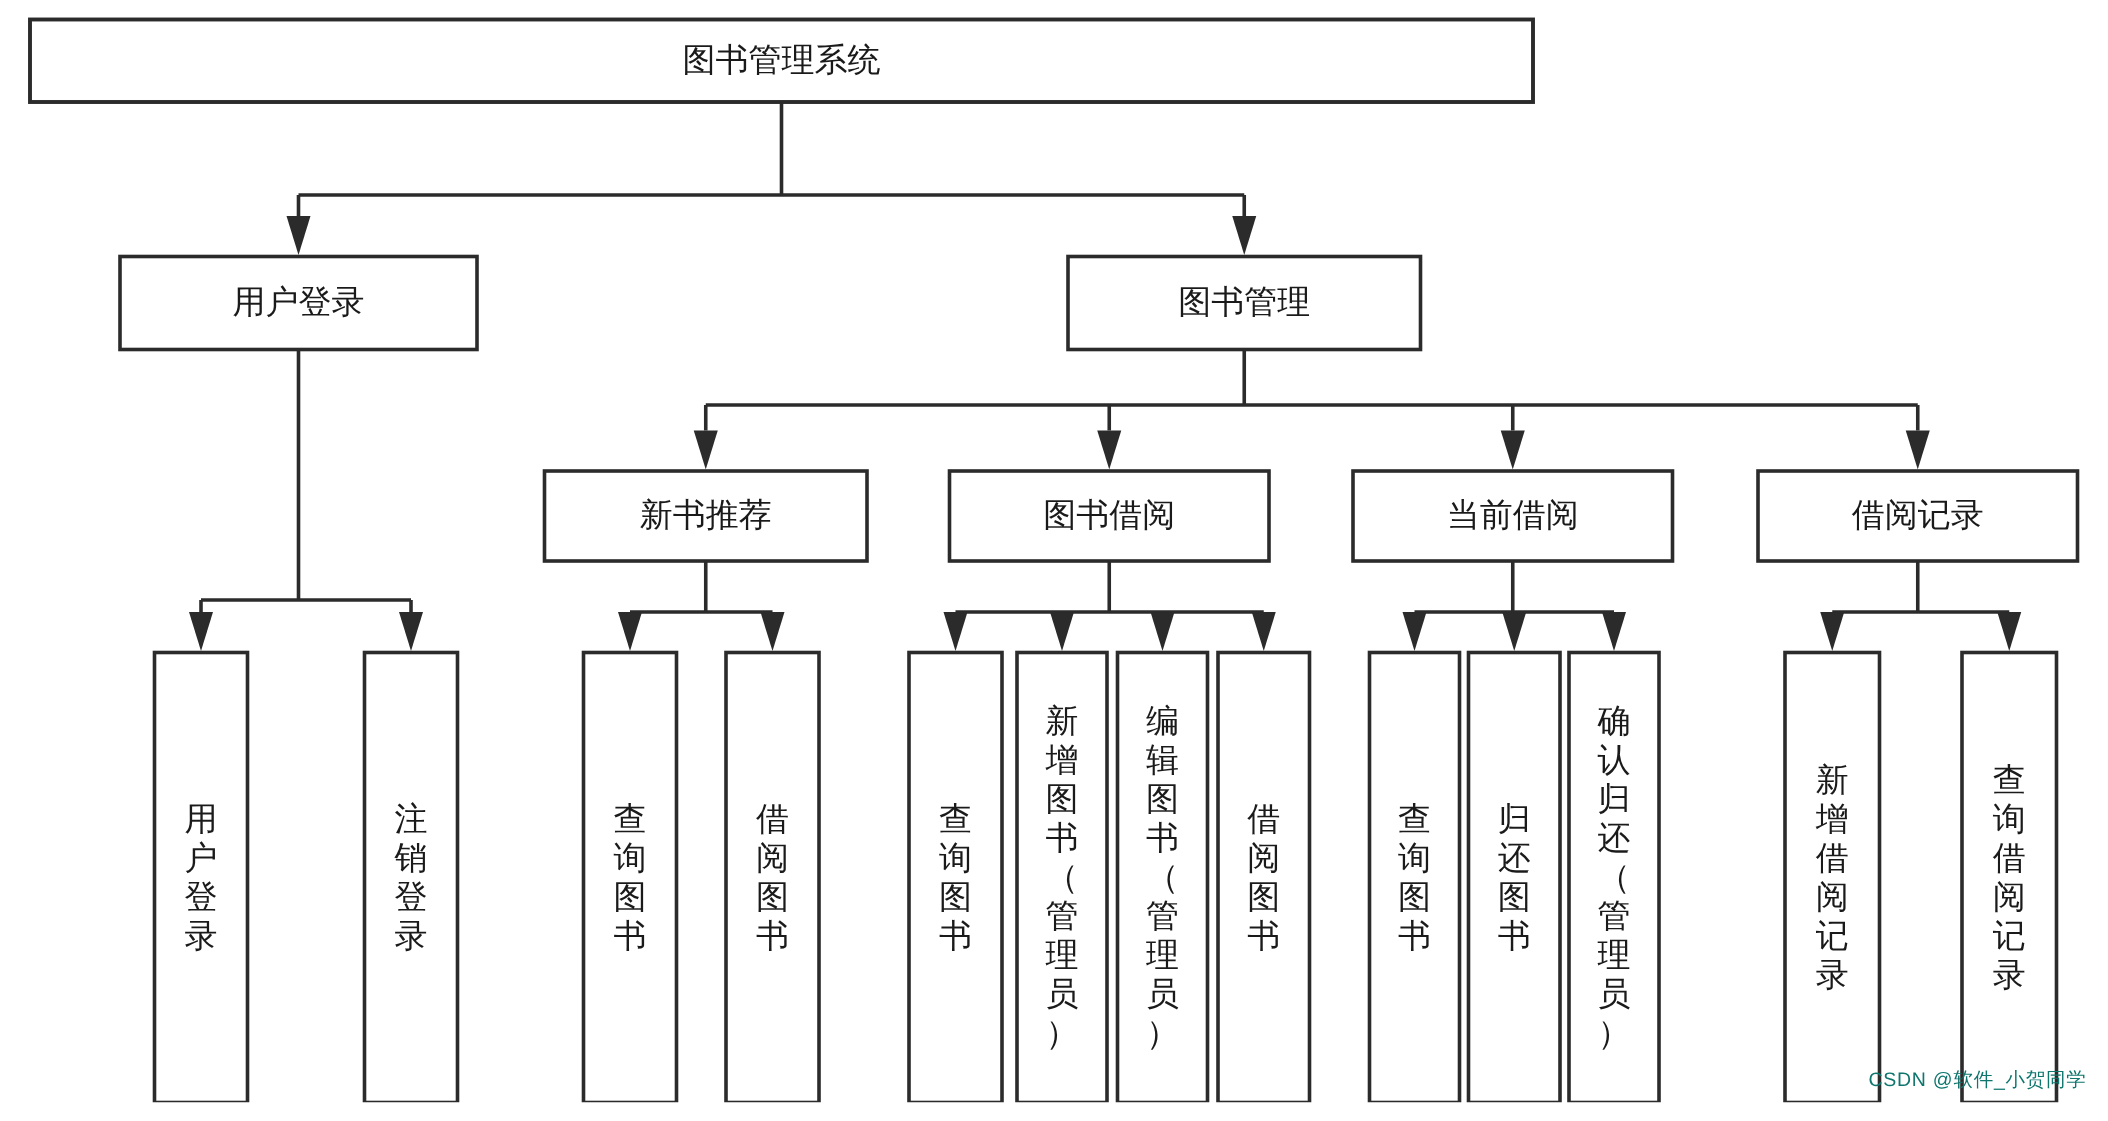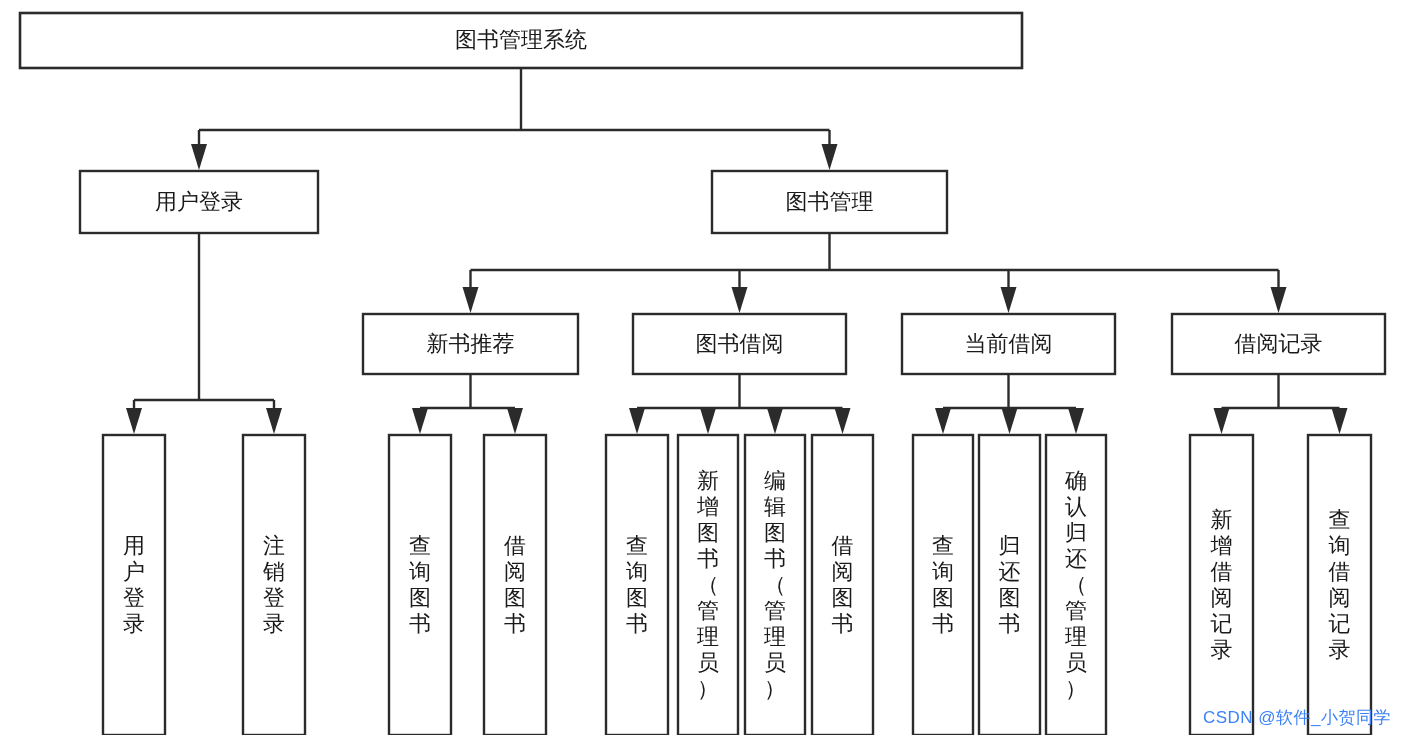--- a/index.html
+++ b/index.html
@@ -56,22 +56,22 @@
     fill: #1a1a1a;
     font-family: "Liberation Sans", "DejaVu Sans", sans-serif;
     font-size: 22px;
     text-anchor: middle;
   }
   .watermark {
     position: absolute;
     right: 14px;
     bottom: 6px;
     font-family: "Liberation Sans", "DejaVu Sans", sans-serif;
-    font-size: 17px;
-    color: #3b82f6;
+    font-size: 13px;
+    color: #0f766e;
     letter-spacing: 0.5px;
     white-space: nowrap;
     pointer-events: none;
   }
 </style>
 </head>
 <body>
 
 <div id="diagram-root">
   <svg id="tree-svg" viewBox="0 0 1405 747">

